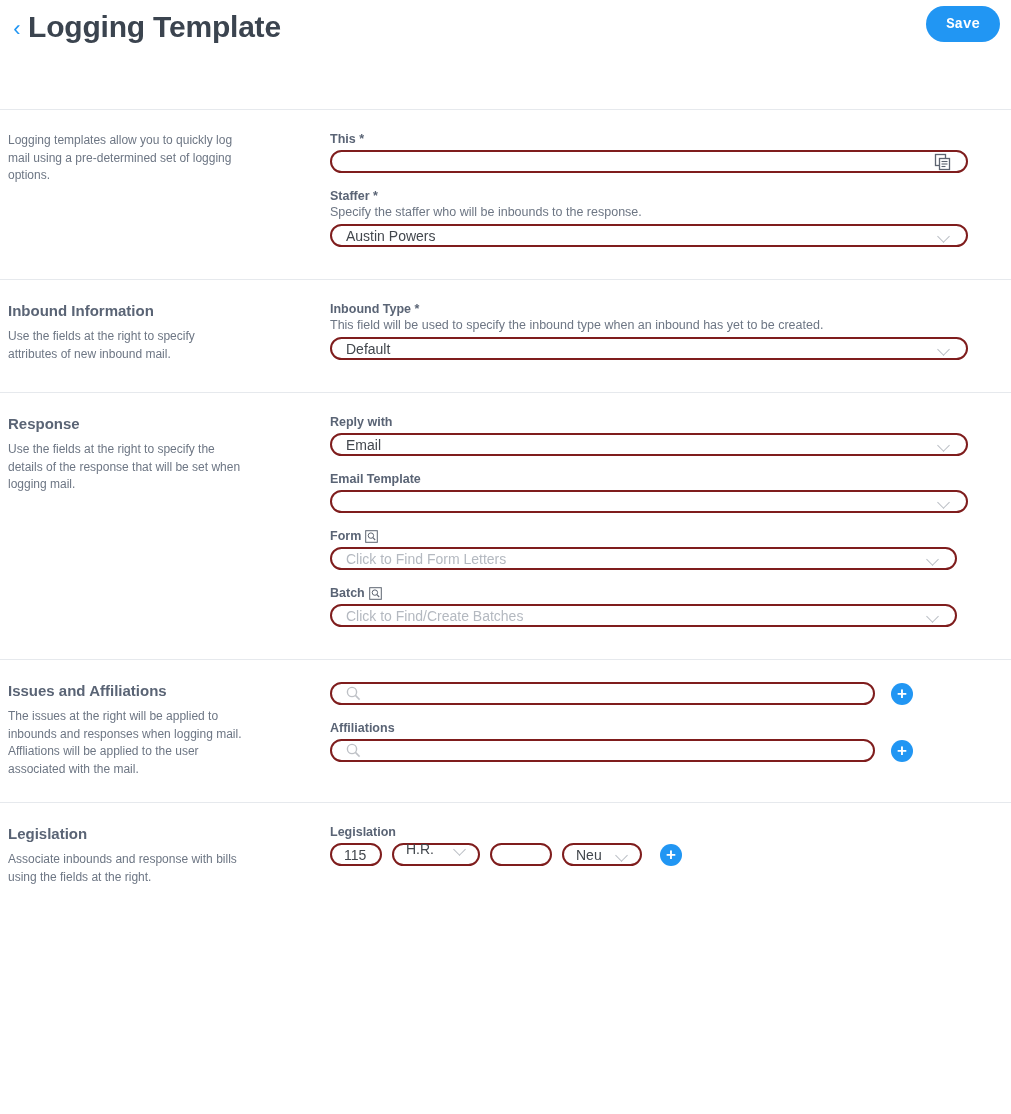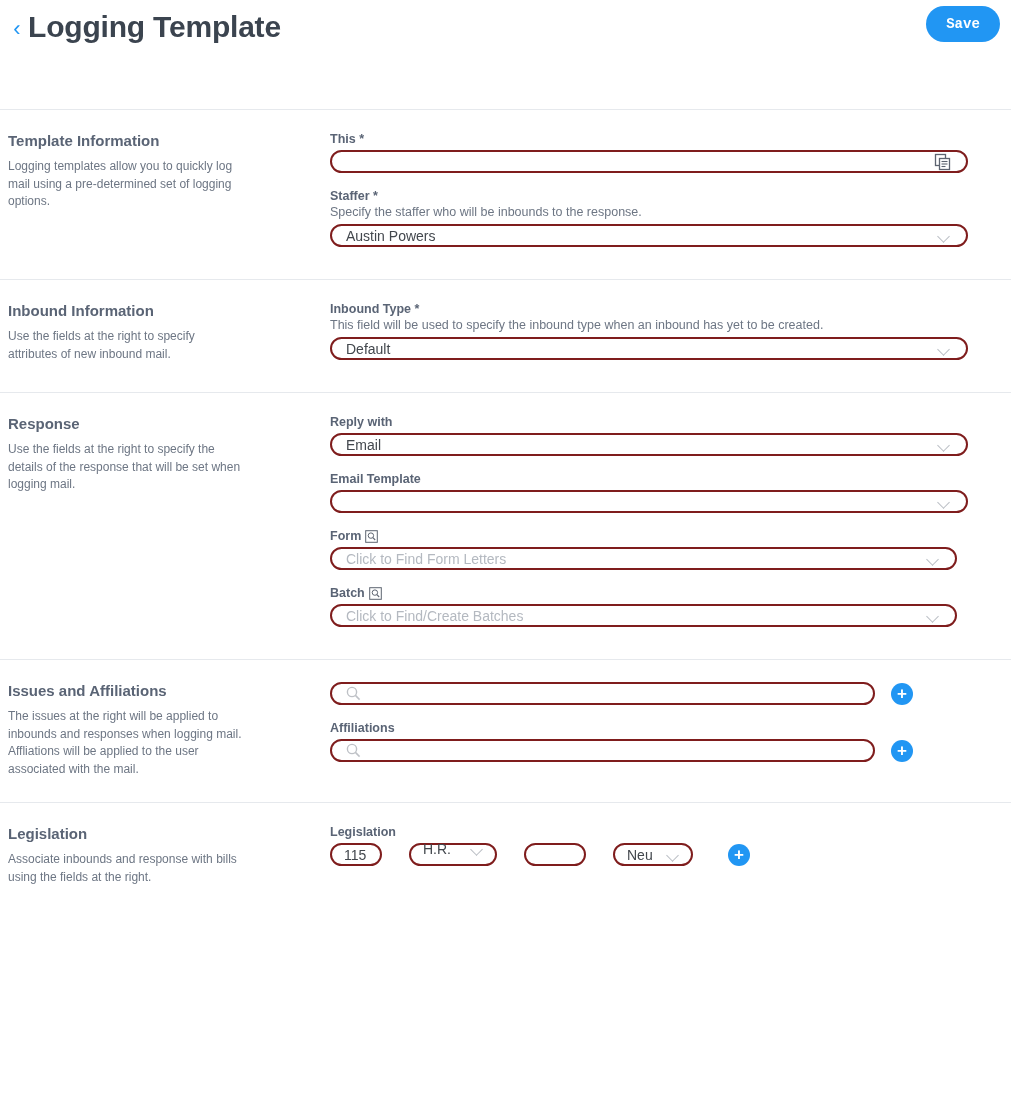--- a/index.html
+++ b/index.html
@@ -183,41 +183,40 @@
     line-height: 21px;
     text-align: center;
     margin-left: 16px;
     cursor: pointer;
     user-select: none;
     font-weight: bold;
     flex: 0 0 22px;
   }
 
   
-  .leg-row { display: flex; align-items: center; gap: 27px; }
+  .leg-row { display: flex; align-items: center; gap: 10px; }
   .leg-num { width: 52px; justify-content: flex-start; padding: 0 12px; }
   .leg-sel-a { width: 88px; padding: 0 10px 12px 12px; }
   .leg-blank { width: 62px; }
   .leg-sel-b { width: 80px; padding: 0 10px 0 12px; }
   .leg-plus { margin-left: 8px; }
 </style>
 </head>
 <body>
 
 <div id="page">
 
   <div class="header">
     <div class="back-chevron">‹</div>
     <div class="page-title">Logging Template</div>
     <button class="save-button">Save</button>
   </div>
 
   <div class="section">
     <div class="sec-left">
-      <div class="sec-title">Template Information</div>
       <div class="sec-desc">Logging templates allow you to quickly log mail using a pre-determined set of logging options.</div>
     </div>
     <div class="sec-right">
 
       <div class="field">
         <div class="f-label">This *</div>
         <div class="input-box w-wide">
           <span class="input-value"></span>
           <span class="copy-icon">
             <svg width="18" height="18" viewBox="0 0 18 18">

